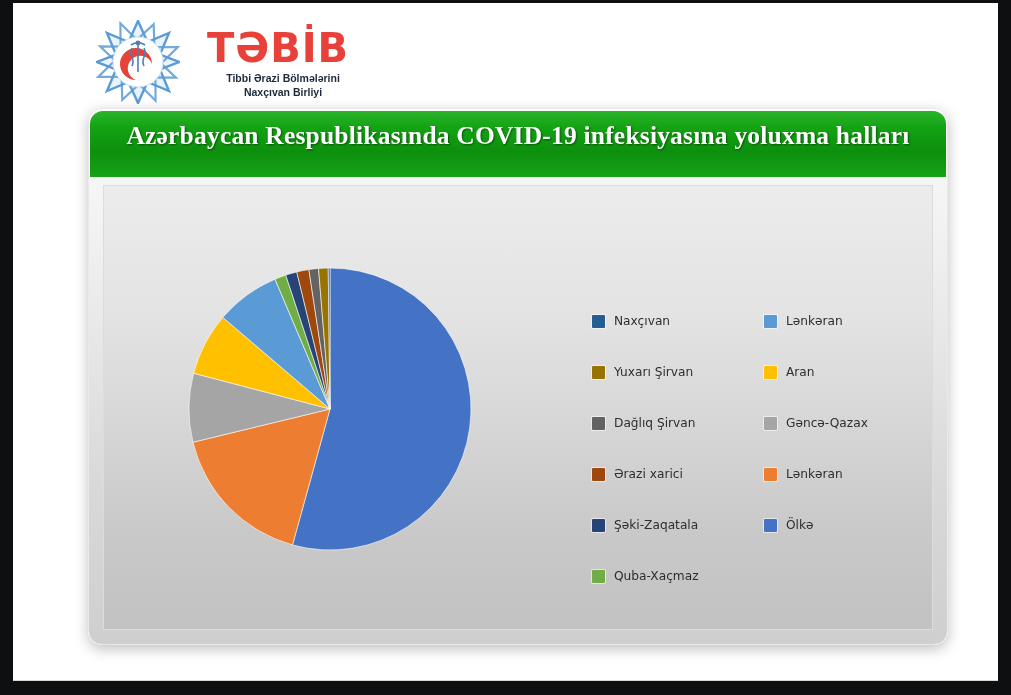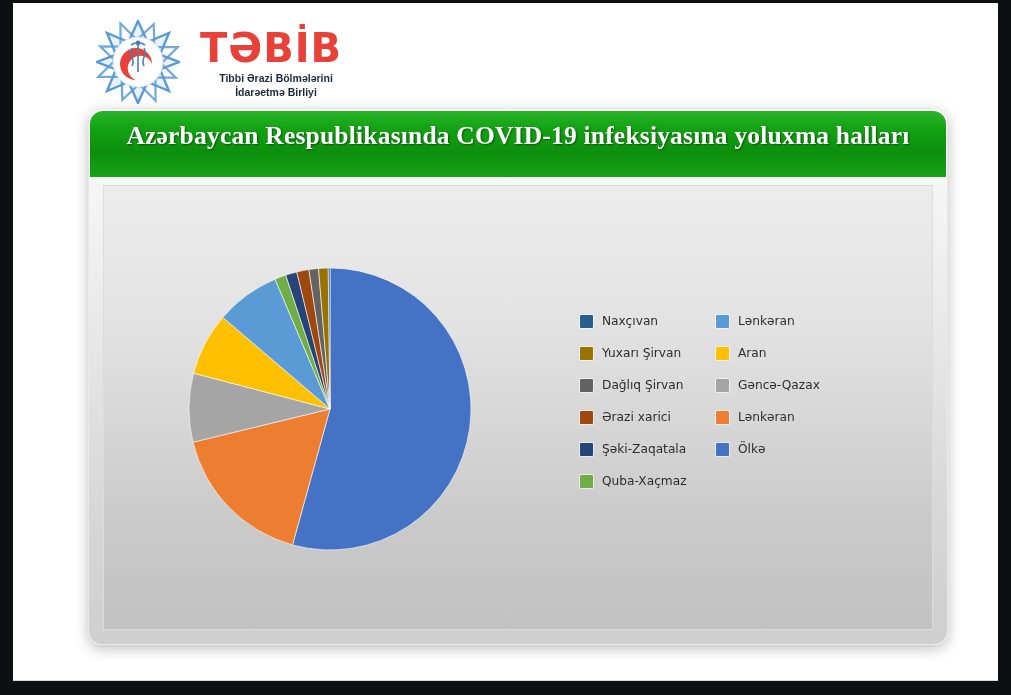--- a/index.html
+++ b/index.html
@@ -22,21 +22,21 @@
   .frame-topline{
     position:absolute;left:0;right:0;top:0;height:3px;background:#0e0f10;
   }
   .hairline{
     position:absolute;left:13px;right:13px;bottom:14px;height:1px;background:#d7d7d7;
   }
 
   
   .logo-wrap{
     position:absolute;left:96px;top:16px;width:290px;height:92px;
-    display:flex;align-items:center;gap:20px;
+    display:flex;align-items:center;gap:27px;
   }
   .logo-mark{position:relative;width:84px;height:84px;flex:0 0 84px;}
   .logo-text{display:flex;flex-direction:column;justify-content:center;padding-top:4px;}
   .logo-title{
     font-family:"DejaVu Sans", sans-serif;
     font-weight:bold;font-size:40px;letter-spacing:1px;color:#e8413a;line-height:1;
   }
   .logo-sub{
     font-family:"Liberation Sans", sans-serif;
     font-size:10.5px;font-weight:bold;color:#1b2a3a;line-height:1.3;margin-top:4px;
@@ -74,24 +74,25 @@
     background:linear-gradient(180deg,#ececec 0%,#e3e3e3 30%,#c9c9c9 78%,#c2c2c2 100%);
     border:1px solid #dcdcdc;
   }
 
   
   .chart-box{position:absolute;left:0;top:0;width:828px;height:443px;}
   .pie-svg-outer{position:absolute;left:0;top:0;}
 
   
   .legend{
-    position:absolute;left:476px;top:128px;width:330px;
+    position:absolute;left:488px;top:128px;width:330px;
     display:grid;grid-template-columns:136px 136px;
     row-gap:17px;column-gap:0px;
     align-content:start;
+    gap:36px;
   }
   .legend-item{display:flex;align-items:center;gap:9px;height:15px;}
   .legend-swatch{
     width:13px;height:13px;flex:0 0 13px;border-radius:1px;
     box-shadow:0 0 0 1px rgba(255,255,255,.55);
   }
   .legend-label{
     font-family:"DejaVu Sans", sans-serif;
     font-size:12.2px;color:#2e2e2e;white-space:nowrap;line-height:1;
   }
@@ -122,21 +123,21 @@
           </g>
           <circle cx="0" cy="-19" r="2.4" fill="#4a7fb5"></circle>
         </g>
       </g>
     </svg>
   </div>
   <div class="logo-text">
     <div class="logo-title">TƏBİB</div>
     <div class="logo-sub">
       <span>Tibbi Ərazi Bölmələrini</span><br>
-      <span>İdarəetmə Birliyi</span>
+      <span>Naxçıvan Birliyi</span>
     </div>
   </div>
 </div>
 
 <div class="slide">
 
   <div class="title-bar">
     <div class="title-text">Azərbaycan Respublikasında COVID-19 infeksiyasına yoluxma halları</div>
   </div>
 

